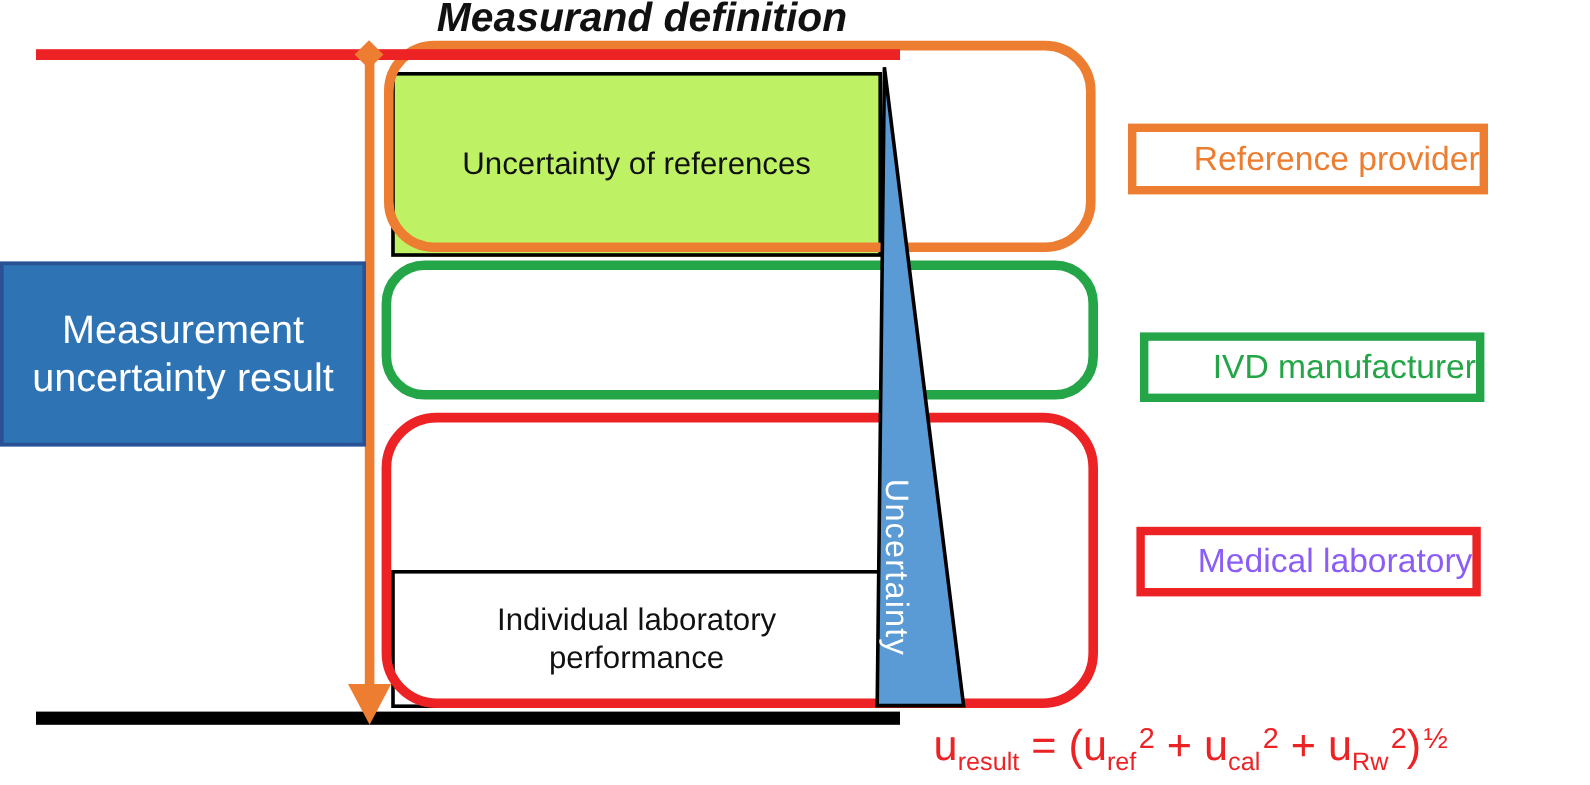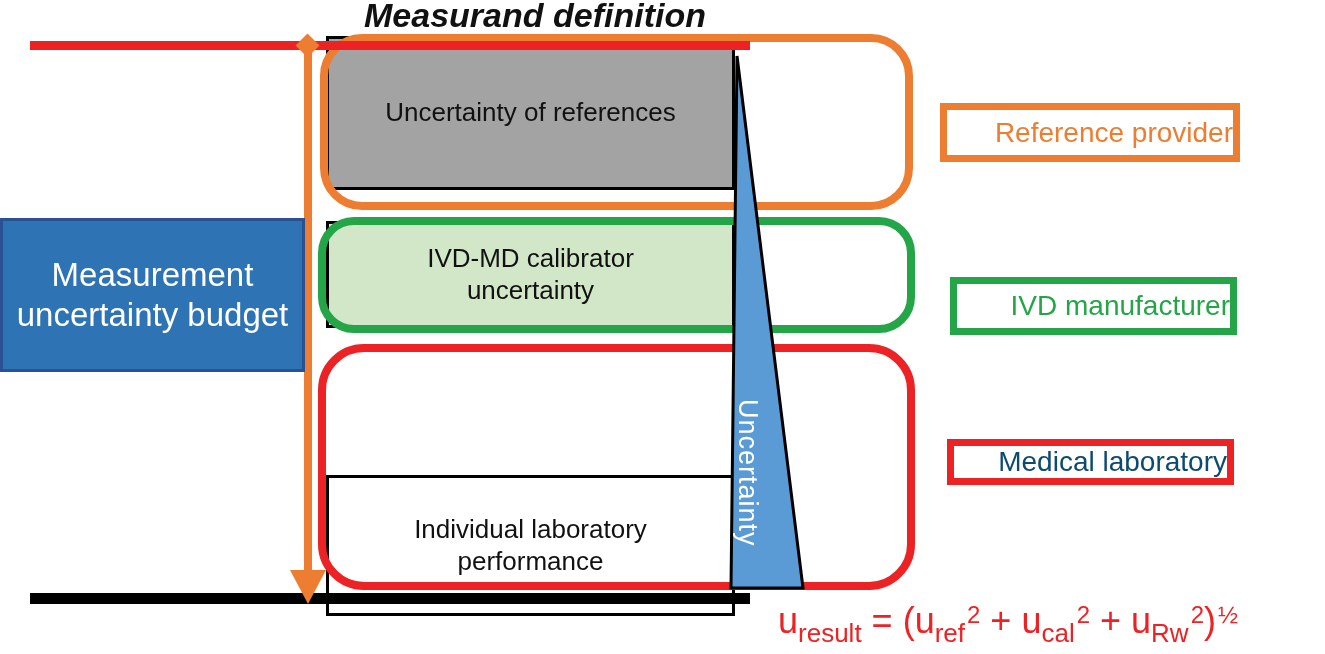--- a/index.html
+++ b/index.html
@@ -31,25 +31,25 @@
     color:#ffffff;font-size:33px;line-height:1.2;
   }
 
   
   .stack-box{
     left:326px;width:409px;border:3px solid #000000;
     display:flex;align-items:center;justify-content:center;text-align:center;
     color:#111;font-size:26px;line-height:1.2;
   }
   .stack-box .lbl{max-width:300px;}
-  .box-references{top:36px;height:154px;background:#a3a3a3;}
+  .box-references{top:60px;height:154px;background:#bef264;}
   .box-calibrator{top:221px;height:107px;background:#D2E7C8;}
   .box-calibrator .lbl{max-width:280px;}
   .box-imprecision{top:350px;height:125px;background:#ffffff;border-bottom:none;}
-  .box-performance{top:475px;height:141px;background:#ffffff;}
+  .box-performance{top:475px;height:115px;background:#ffffff;}
   .box-performance .lbl{max-width:300px;}
 
   
   .group-outline{border-style:solid;background:transparent;}
   .outline-reference{left:320px;top:34px;width:593px;height:176px;border:8px solid #ED7D31;border-radius:42px;}
   .outline-manufacturer{left:318px;top:217px;width:597px;height:116px;border:8px solid #24A648;border-radius:36px;}
   .outline-laboratory{left:318px;top:344px;width:597px;height:246px;border:8px solid #EC2224;border-radius:46px;}
 
   
   .wedge-svg{left:715px;top:48px;width:100px;height:548px;}
@@ -68,39 +68,36 @@
     border-top:34px solid #ED7D31;
   }
 
   
   .legend-box{
     display:flex;align-items:center;justify-content:flex-end;text-align:center;
     font-size:28px;background:#ffffff;
   }
   .legend-reference{left:940px;top:103px;width:300px;height:59px;border:7px solid #ED7D31;color:#ED7D31;}
   .legend-manufacturer{left:950px;top:252px;width:287px;height:58px;border:7px solid #24A648;color:#24A648;margin-top:25px;}
-  .legend-laboratory{left:947px;top:439px;width:287px;height:46px;border:7px solid #EC2224;color:#0c4a6e;}
+  .legend-laboratory{left:947px;top:439px;width:287px;height:58px;border:7px solid #EC2224;color:#8b5cf6;}
 
   
   .formula{
     left:778px;top:600px;width:545px;color:#EC2224;font-size:36px;white-space:nowrap;
   }
-  .formula sub{font-size:26px;vertical-align:-9px;}
+  .formula sub{font-size:21px;vertical-align:-9px;}
   .formula sup{font-size:24px;vertical-align:10px;margin-left:2px;}
 </style>
 </head>
 <body>
 
 <div class="canvas">
 
   <div class="abs stack-box box-references">
     <div class="lbl">Uncertainty of references</div>
-  </div>
-  <div class="abs stack-box box-calibrator">
-    <div class="lbl">IVD-MD calibrator uncertainty</div>
   </div>
   <div class="abs stack-box box-performance">
     <div class="lbl">Individual laboratory performance</div>
   </div>
 
   <div class="abs group-outline outline-reference"></div>
   <div class="abs group-outline outline-manufacturer"></div>
   <div class="abs group-outline outline-laboratory"></div>
 
   <svg class="abs wedge-svg" viewBox="0 0 100 548" xmlns="http://www.w3.org/2000/svg">
@@ -110,21 +107,21 @@
 
   <div class="abs top-line"></div>
 
   <div class="abs bottom-line"></div>
 
   <div class="abs arrow-shaft"></div>
   <div class="abs arrow-diamond"></div>
   <div class="abs arrow-head"></div>
 
   <div class="abs budget-box">
-    <div>Measurement uncertainty budget</div>
+    <div>Measurement uncertainty result</div>
   </div>
 
   <div class="abs legend-box legend-reference">
     <span>Reference provider</span>
   </div>
   <div class="abs legend-box legend-manufacturer">
     <span>IVD manufacturer</span>
   </div>
   <div class="abs legend-box legend-laboratory">
     <span>Medical laboratory</span>

